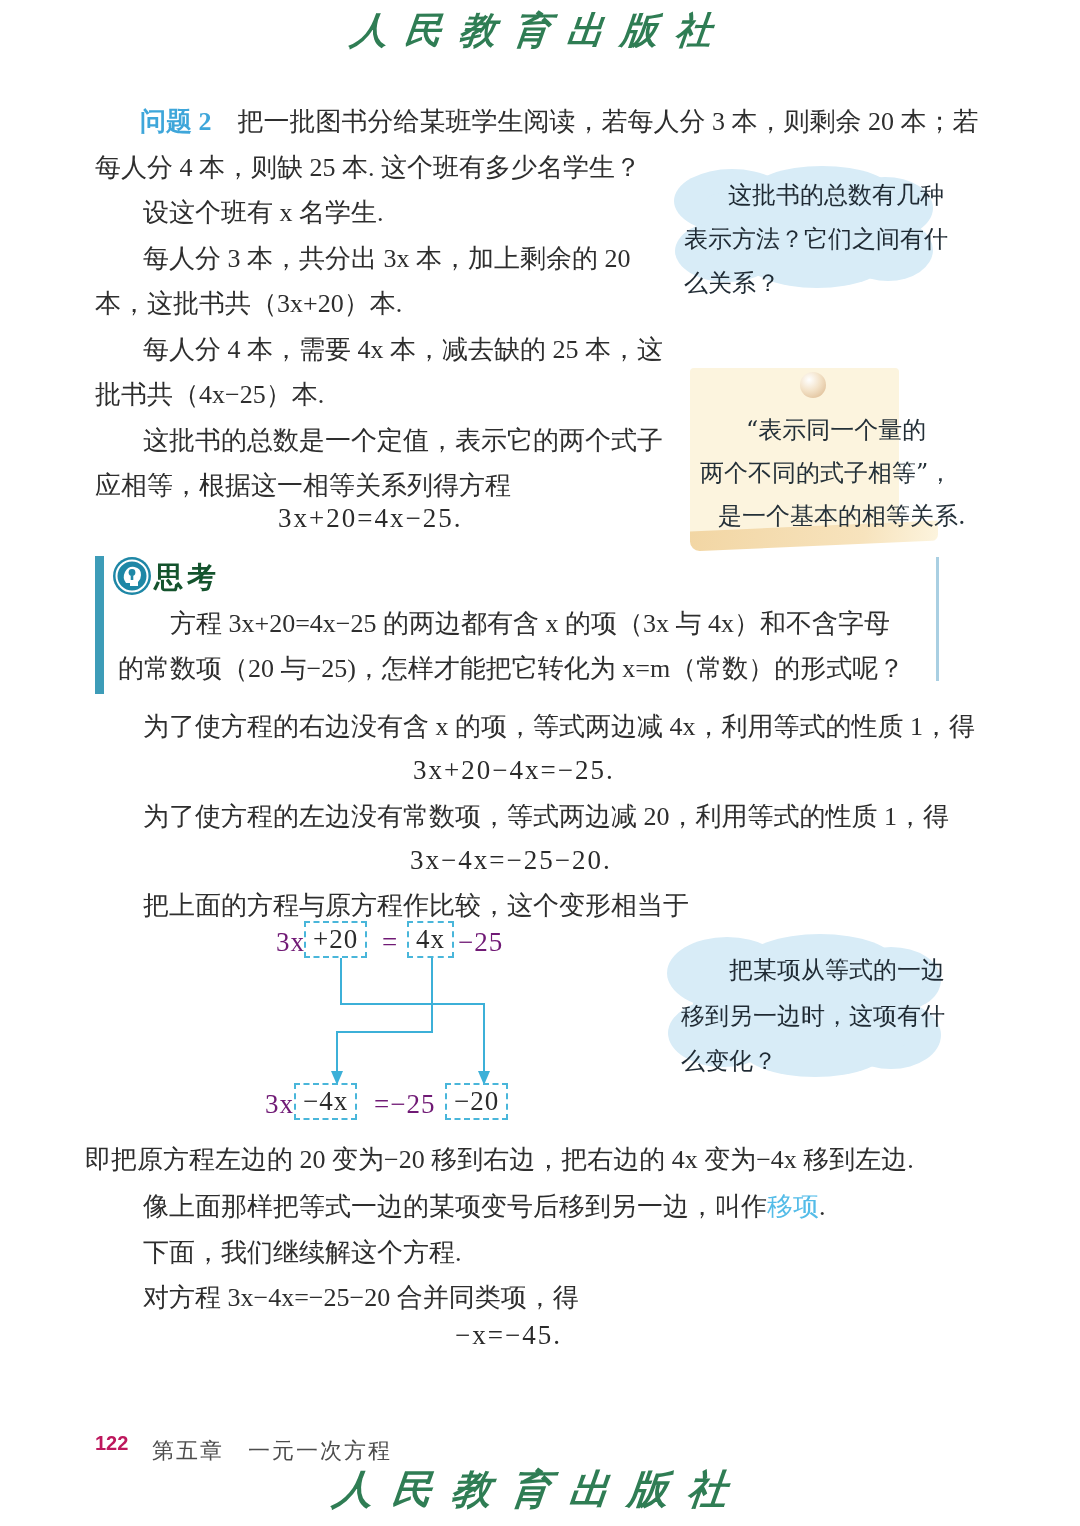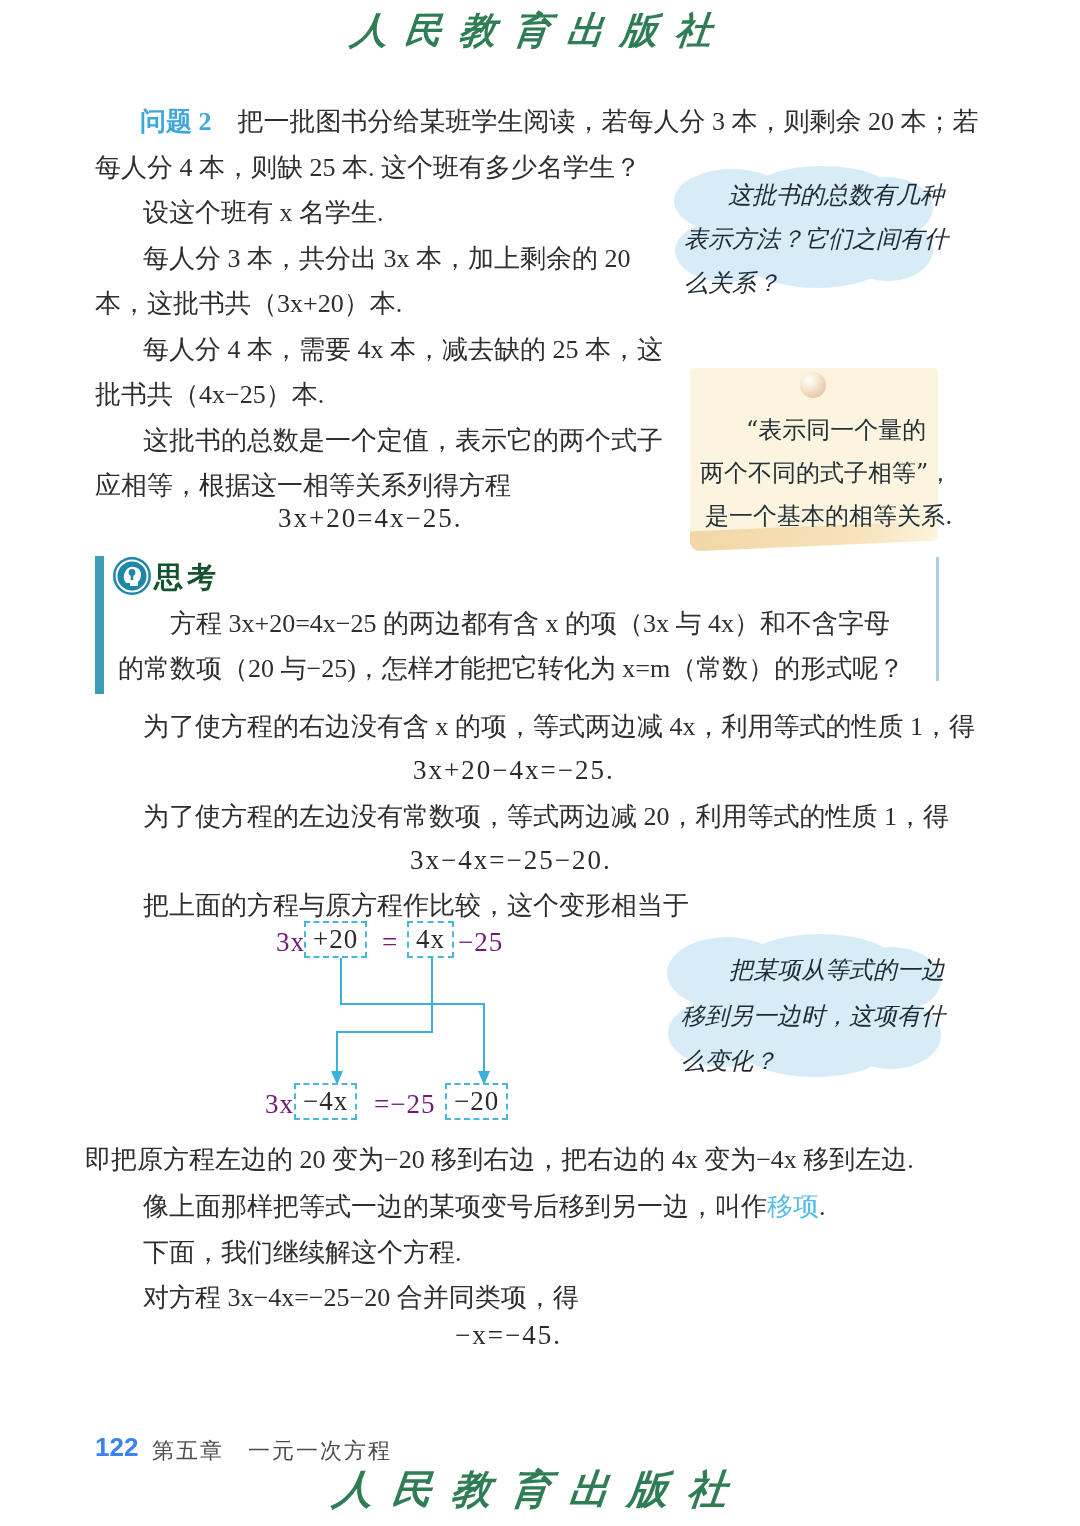--- a/index.html
+++ b/index.html
@@ -14,40 +14,40 @@
   .watermark{
     position:absolute;left:50%;transform:translateX(-50%) skewX(-6deg);
     color:#2f7d54;font-weight:bold;font-style:italic;white-space:nowrap;
     font-family:"DejaVu Serif","Liberation Serif",serif;
   }
   .wm-top{top:6px;font-size:37px;letter-spacing:17px;}
   .wm-bottom{top:1462px;font-size:40px;letter-spacing:19px;}
   .bubble{position:absolute;}
   .bubble svg{position:absolute;left:0;top:0;}
   .bubble .btxt{position:absolute;font-size:24px;white-space:nowrap;color:#1f2a33;
-    font-family:"DejaVu Serif","Liberation Serif",serif;font-style:italic;}
-  .note{position:absolute;left:690px;top:368px;width:248px;height:172px;
+    font-family:"DejaVu Serif","Liberation Serif",serif;}
+  .note{position:absolute;left:690px;top:368px;width:209px;height:172px;
     background:#fcf4de;border-radius:4px;}
   .note-fold{position:absolute;left:0px;bottom:-6px;width:248px;height:20px;
     background:linear-gradient(100deg,#f2d6a4 0%,#f7e3bd 70%,#fcf4de 100%);
     transform:skewY(-2.5deg);border-radius:0 0 6px 10px;}
   .pearl{position:absolute;left:110px;top:4px;width:26px;height:26px;border-radius:50%;
     background:radial-gradient(circle at 35% 30%,#ffffff 0%,#f3e2c8 45%,#d9b489 100%);}
   .note .btxt{position:absolute;font-size:24px;white-space:nowrap;color:#243038;
     font-family:"DejaVu Serif","Liberation Serif",serif;}
   .think-bar{position:absolute;left:95px;top:556px;width:9px;height:138px;background:#3d9cb8;}
   .think-line-right{position:absolute;left:936px;top:557px;width:3px;height:124px;background:#a9cfe2;}
   .think-title{position:absolute;left:154px;top:558px;font-size:29px;font-weight:bold;color:#14532d;
     font-family:"Liberation Sans","DejaVu Sans",sans-serif;letter-spacing:4px;}
   .think-icon{position:absolute;left:112px;top:556px;width:40px;height:40px;}
   .dashbox{position:absolute;border:2px dashed #49b6da;padding:1px 7px;font-size:27px;
     letter-spacing:1px;white-space:nowrap;color:#2b2b2b;}
   .dpiece{position:absolute;font-size:27px;letter-spacing:1px;white-space:nowrap;color:#701a75;}
   .arrows{position:absolute;left:250px;top:952px;}
-  .pg-num{position:absolute;left:95px;top:1432px;font-size:26px;font-weight:bold;color:#3b82f6;
+  .pg-num{position:absolute;left:95px;top:1432px;font-size:20px;font-weight:bold;color:#be185d;
     font-family:"Liberation Sans","DejaVu Sans",sans-serif;}
   .pg-chapter{position:absolute;left:152px;top:1436px;font-size:22px;color:#4c4c4c;letter-spacing:2px;}
 </style>
 </head>
 <body>
 
 <div class="page">
 
   <div class="watermark wm-top">人民教育出版社</div>
 
@@ -79,21 +79,21 @@
     <div class="btxt" style="left:56px;top:16px;">这批书的总数有几种</div>
     <div class="btxt" style="left:12px;top:60px;">表示方法？它们之间有什</div>
     <div class="btxt" style="left:12px;top:104px;">么关系？</div>
   </div>
 
   <div class="note">
     <div class="note-fold"></div>
     <div class="pearl"></div>
     <div class="btxt" style="left:56px;top:46px;">“表示同一个量的</div>
     <div class="btxt" style="left:10px;top:89px;">两个不同的式子相等”，</div>
-    <div class="btxt" style="left:15px;top:132px;text-align:center;">是一个基本的相等关系.</div>
+    <div class="btxt" style="left:28px;top:132px;text-align:center;">是一个基本的相等关系.</div>
   </div>
 
   <div class="think-bar"></div>
   <div class="think-line-right"></div>
   <svg class="think-icon" viewBox="0 0 40 40">
     <circle cx="20" cy="20" r="19" fill="#1e87a6"></circle>
     <circle cx="20" cy="20" r="15.5" fill="none" stroke="#ffffff" stroke-width="2"></circle>
     <path d="M14 27 q-4 -5 -1 -11 q3 -6 9.5 -5 q6.5 1 6.5 8 q0 4 -3 7 l0 4 l-8 0 l0 -3 z" fill="#ffffff"></path>
     <circle cx="20" cy="16.5" r="3.4" fill="#1e87a6"></circle>
     <rect x="18.7" y="19.5" width="2.6" height="4.5" fill="#1e87a6"></rect>

